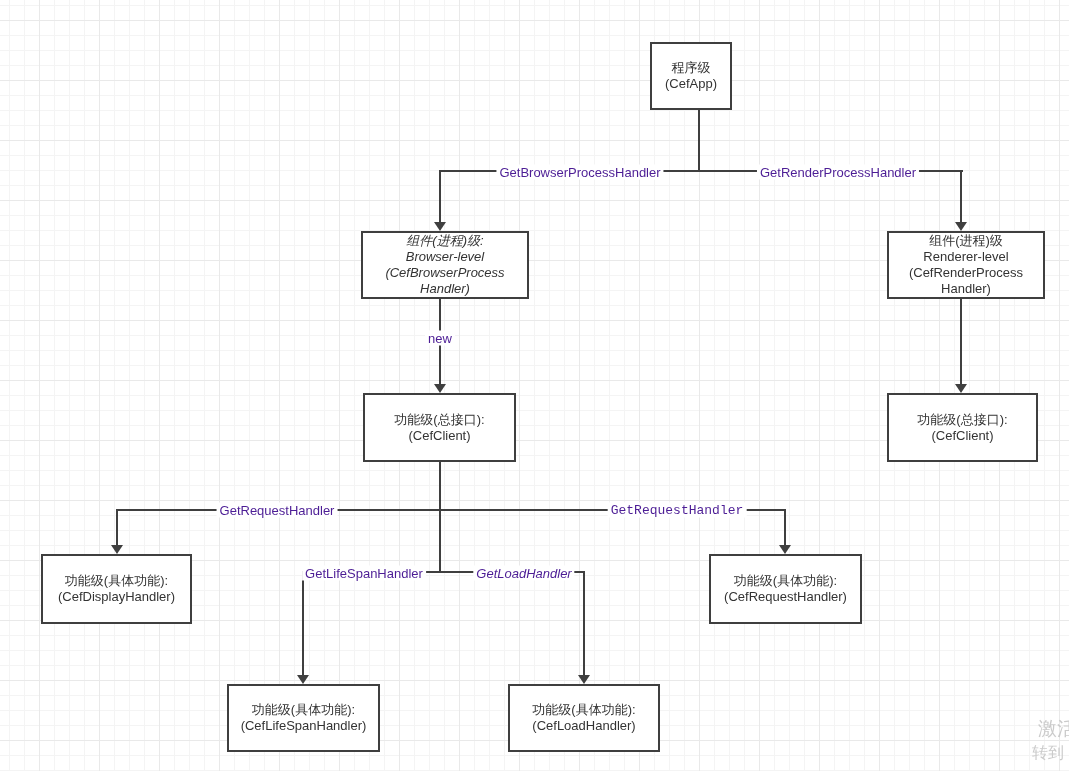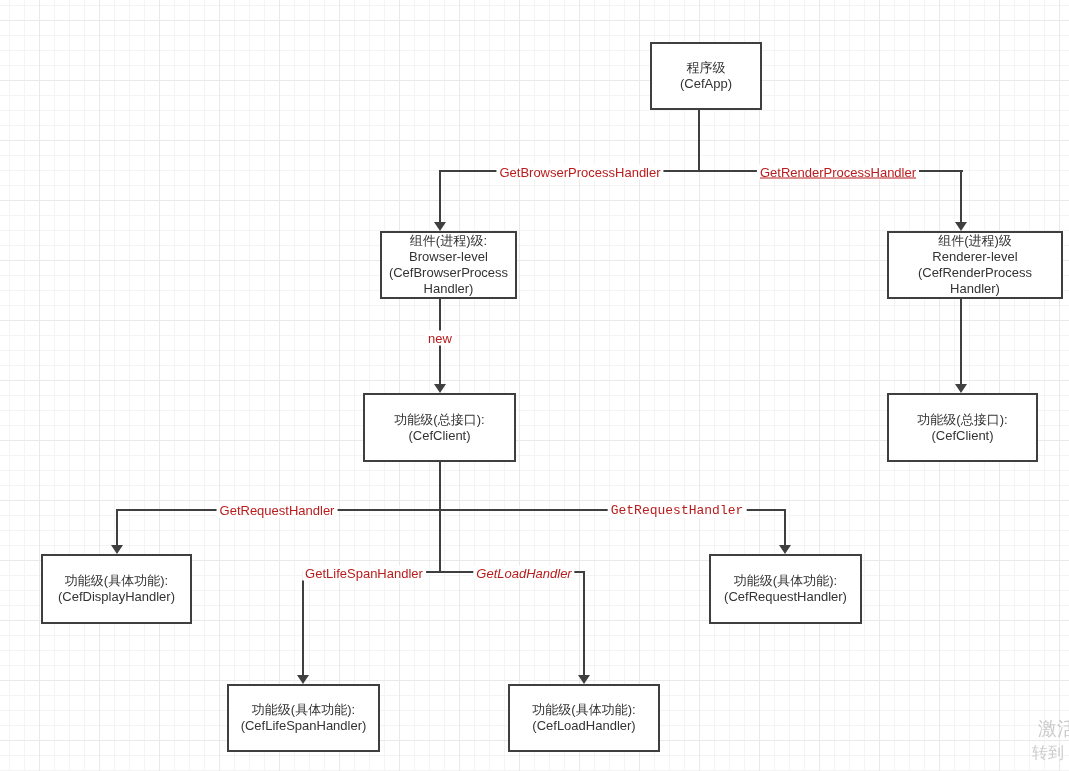--- a/index.html
+++ b/index.html
@@ -45,21 +45,21 @@
     position: absolute;
     width: 0; height: 0;
     border-left: 6px solid transparent;
     border-right: 6px solid transparent;
     border-top: 9px solid #3f3f3f;
   }
   .edge-label {
     position: absolute;
     transform: translate(-50%, -50%);
     background: #ffffff;
-    color: #b91c1c;
+    color: #4c1d95;
     font-size: 13px;
     line-height: 15px;
     padding: 0 3px;
     white-space: nowrap;
   }
   .watermark {
     position: absolute;
     color: #cbcbcb;
     white-space: nowrap;
   }
@@ -97,36 +97,36 @@
 
   <div class="hline" style="left:302px; top:571px; width:283px;"></div>
 
   <div class="vline" style="left:302px; top:571px; height:104px;"></div>
   <div class="arrow-down" style="left:297px; top:675px;"></div>
 
   <div class="vline" style="left:583px; top:571px; height:104px;"></div>
   <div class="arrow-down" style="left:578px; top:675px;"></div>
 
   <span class="edge-label" style="left:580px; top:172px;">GetBrowserProcessHandler</span>
-  <span class="edge-label" style="left:838px; top:172px;text-decoration:underline;">GetRenderProcessHandler</span>
+  <span class="edge-label" style="left:838px; top:172px;">GetRenderProcessHandler</span>
   <span class="edge-label" style="left:440px; top:338px;">new</span>
   <span class="edge-label" style="left:277px; top:510px;">GetRequestHandler</span>
   <span class="edge-label" style="left:677px; top:510px;font-family:Liberation Mono, monospace;">GetRequestHandler</span>
   <span class="edge-label" style="left:364px; top:573px;">GetLifeSpanHandler</span>
   <span class="edge-label" style="left:524px; top:573px;font-style:italic;">GetLoadHandler</span>
 
-  <div class="node" style="left:650px; top:42px; width:112px; height:68px;">程序级
+  <div class="node" style="left:650px; top:42px; width:82px; height:68px;">程序级
 (CefApp)</div>
 
-  <div class="node" style="left:380px; top:231px; width:137px; height:68px;">组件(进程)级:
+  <div class="node" style="left:361px; top:231px; width:168px; height:68px;font-style:italic;">组件(进程)级:
 Browser-level
 (CefBrowserProcess
 Handler)</div>
 
-  <div class="node" style="left:887px; top:231px; width:176px; height:68px;">组件(进程)级
+  <div class="node" style="left:887px; top:231px; width:158px; height:68px;">组件(进程)级
 Renderer-level
 (CefRenderProcess
 Handler)</div>
 
   <div class="node" style="left:363px; top:393px; width:153px; height:69px;">功能级(总接口):
 (CefClient)</div>
 
   <div class="node" style="left:887px; top:393px; width:151px; height:69px;">功能级(总接口):
 (CefClient)</div>
 

